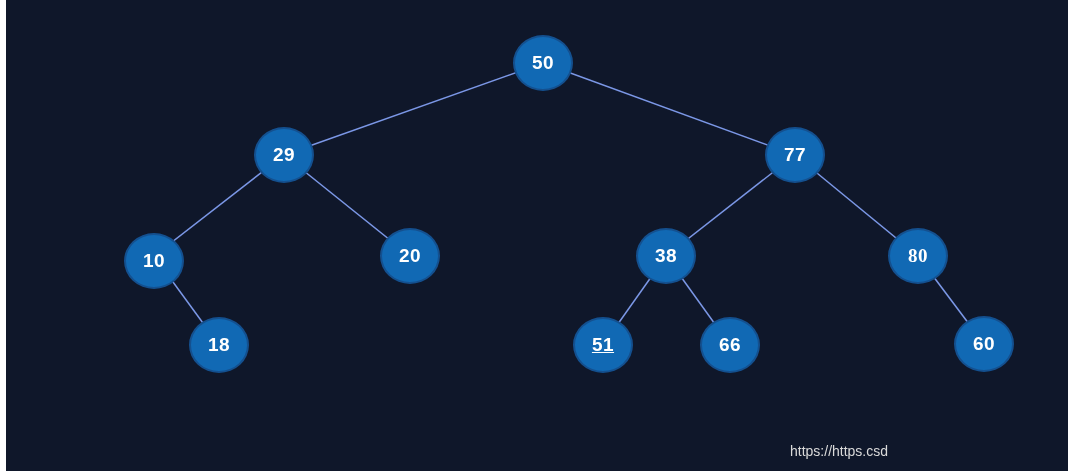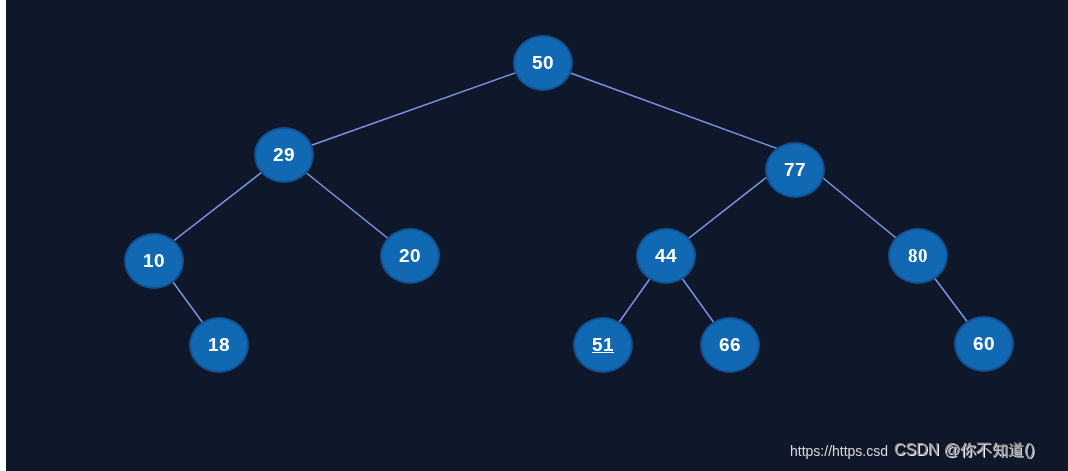--- a/index.html
+++ b/index.html
@@ -76,25 +76,24 @@
       <line x1="789" y1="155" x2="660" y2="256"></line>
       <line x1="789" y1="155" x2="912" y2="256"></line>
       <line x1="148" y1="256" x2="213" y2="345"></line>
       <line x1="660" y1="256" x2="597" y2="345"></line>
       <line x1="660" y1="256" x2="724" y2="345"></line>
       <line x1="912" y1="256" x2="978" y2="344"></line>
     </svg>
   <div id="nodes-layer">
       <div class="node" style="left: 537px; top: 63px;">50</div>
       <div class="node" style="left: 278px; top: 155px;">29</div>
-      <div class="node" style="left: 789px; top: 170px;">77</div>
+      <div class="node" style="left: 789px; top: 155px;">77</div>
       <div class="node" style="left: 148px; top: 261px;">10</div>
       <div class="node" style="left: 404px; top: 256px;">20</div>
-      <div class="node" style="left: 660px; top: 256px;">44</div>
+      <div class="node" style="left: 660px; top: 256px;">38</div>
       <div class="node" style="left: 912px; top: 256px; font-family: Liberation Serif, serif;">80</div>
       <div class="node" style="left: 213px; top: 345px;">18</div>
       <div class="node" style="left: 597px; top: 345px; text-decoration: underline;">51</div>
       <div class="node" style="left: 724px; top: 345px;">66</div>
       <div class="node" style="left: 978px; top: 344px;">60</div>
     </div>
   <span class="watermark watermark-url">https://https.csd</span>
-  <span class="watermark watermark-author">CSDN @你不知道()</span>
 </div>
 
 </body></html>

